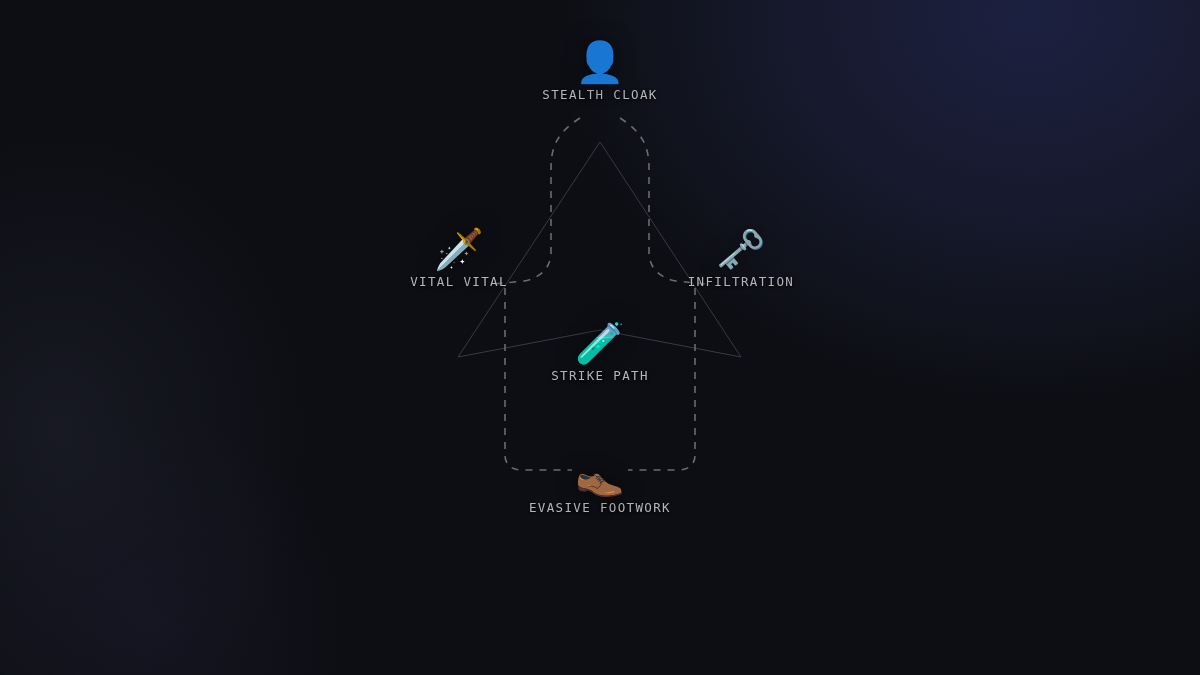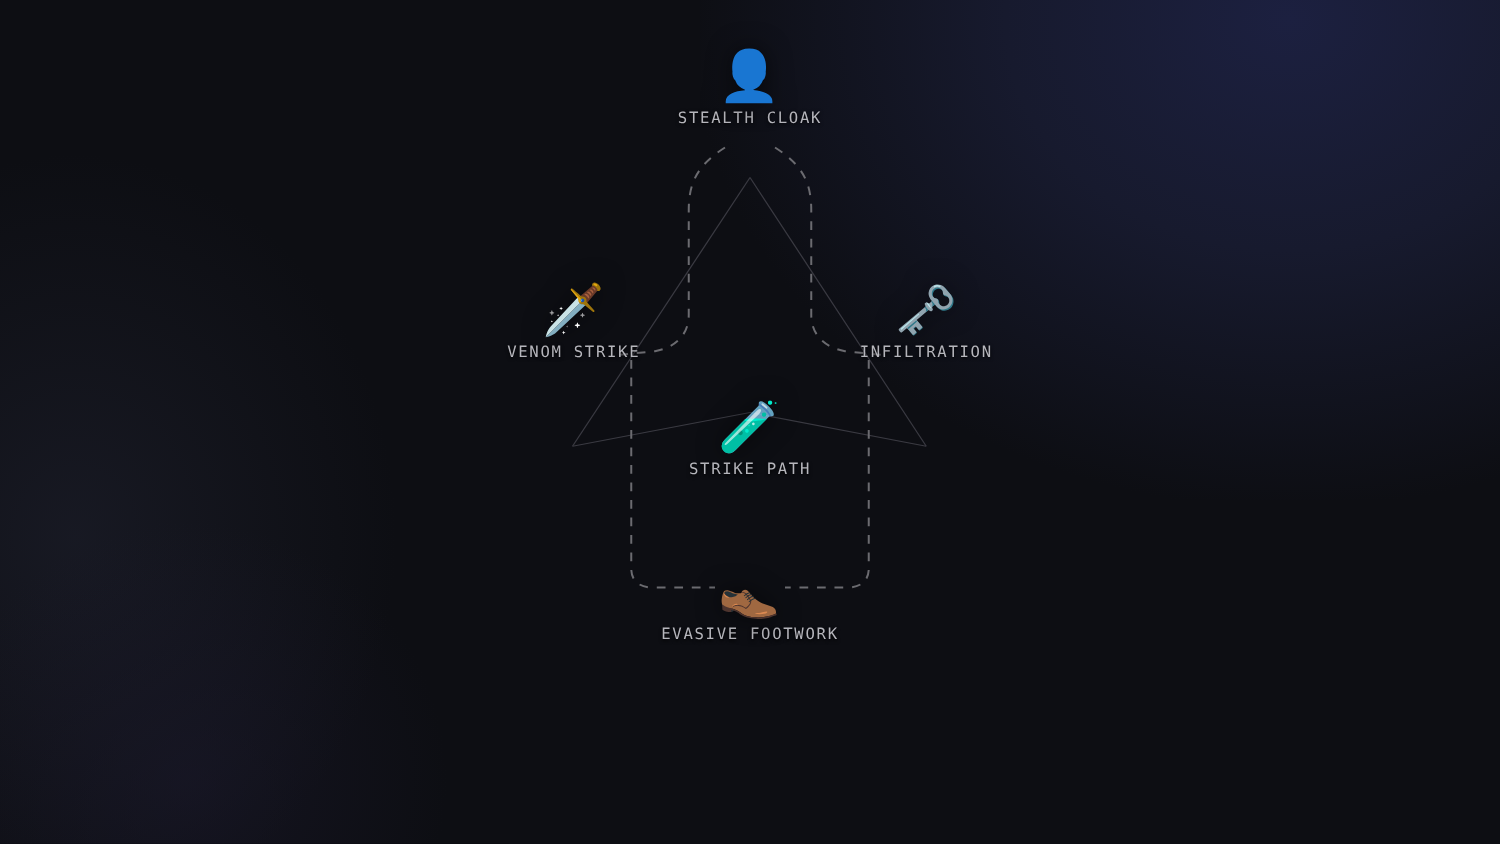--- a/index.html
+++ b/index.html
@@ -81,21 +81,21 @@
     </g>
   </svg>
 
   <div class="node" style="left:600px; top:70px;">
     <div class="node-icon">👤</div>
     <div class="node-label">STEALTH CLOAK</div>
   </div>
 
   <div class="node" style="left:459px; top:257px;">
     <div class="node-icon">🗡️</div>
-    <div class="node-label">VENOM STRIKE</div>
+    <div class="node-label">VITAL VITAL</div>
   </div>
 
   <div class="node" style="left:741px; top:257px;">
     <div class="node-icon">🗝️</div>
     <div class="node-label">INFILTRATION</div>
   </div>
 
   <div class="node" style="left:600px; top:351px;">
     <div class="node-icon">🧪</div>
     <div class="node-label">STRIKE PATH</div>

